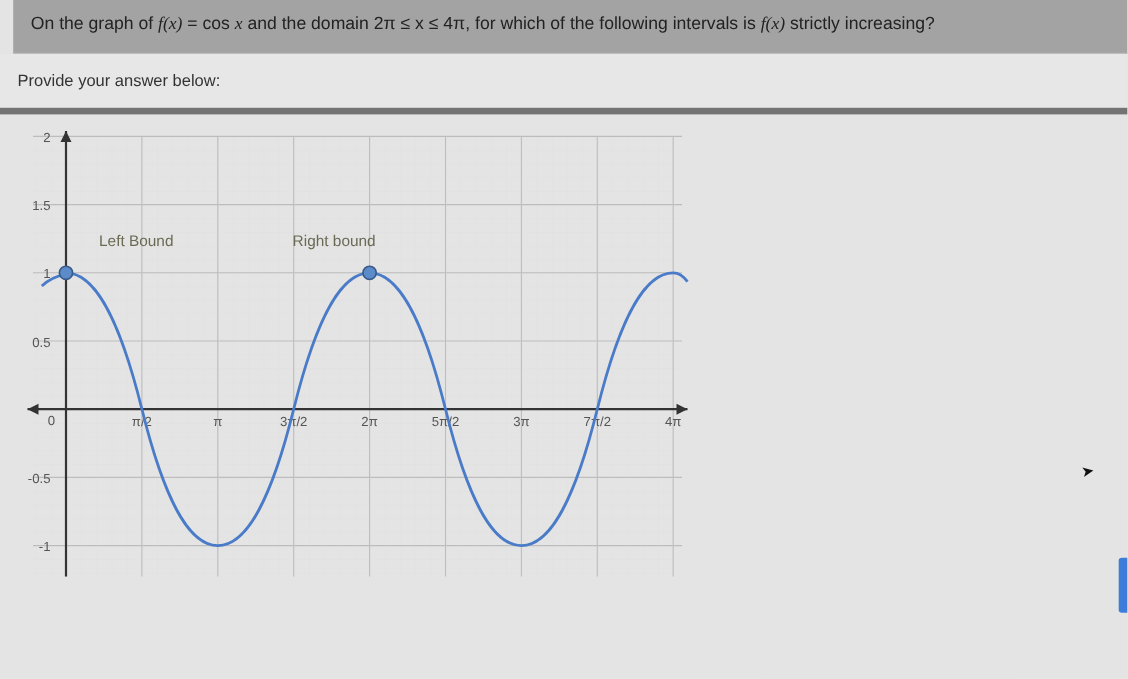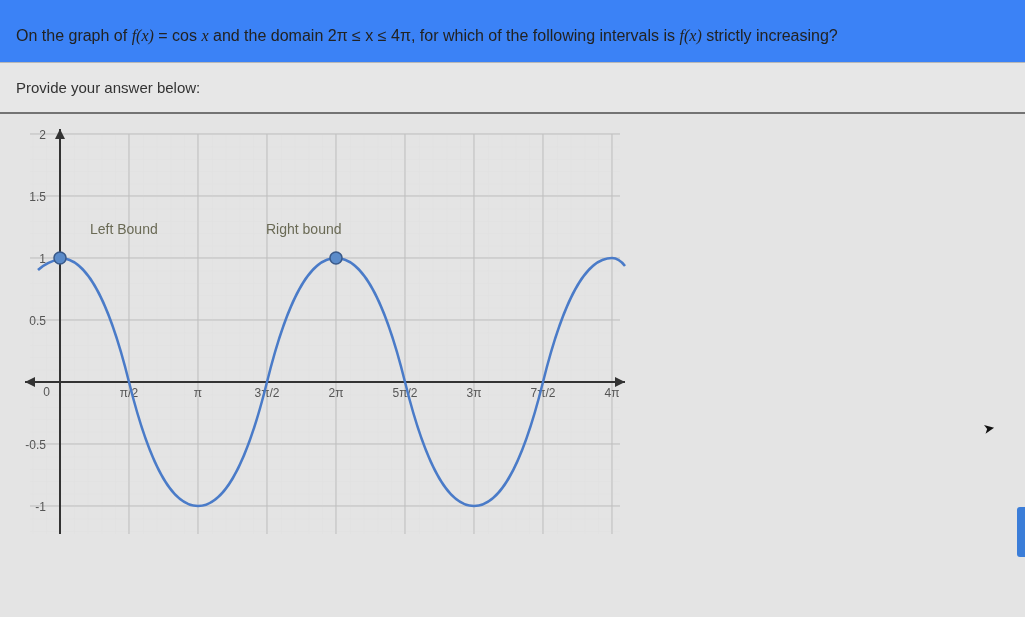--- a/index.html
+++ b/index.html
@@ -11,35 +11,36 @@
       overflow: hidden;
       position: relative;
     }
     .container {
       background: #e4e4e4;
       width: 100%;
       height: 100%;
     }
     .question-block {
       border-bottom: 1px solid #b8b8b8;
-      padding: 24px 16px 14px;
-      background: #3b82f6;
+      padding: 10px 16px 14px;
+      background: #a3a3a3;
+      margin-left: 12px;
     }
     .question-text {
       font-size: 16px;
       color: #222;
       line-height: 1.5;
     }
     .math-f { font-style: italic; font-family: Georgia, serif; }
     .math-x { font-style: italic; font-family: Georgia, serif; }
     .answer-prompt {
       padding: 16px;
       font-size: 15px;
       color: #333;
-      border-bottom: 2px solid #737373;
+      border-bottom: 6px solid #737373;
       background: #e7e7e7;
     }
     .graph-area {
       padding: 10px 10px;
       position: relative;
     }
     .graph-svg {
       display: block;
     }
     .bound-label { font-size: 14px; fill: #6a6a55; font-family: Arial, sans-serif; }

